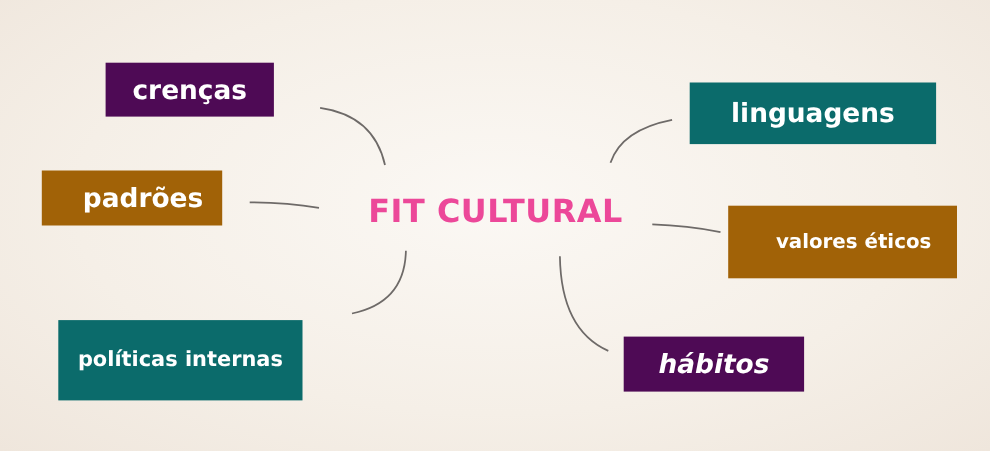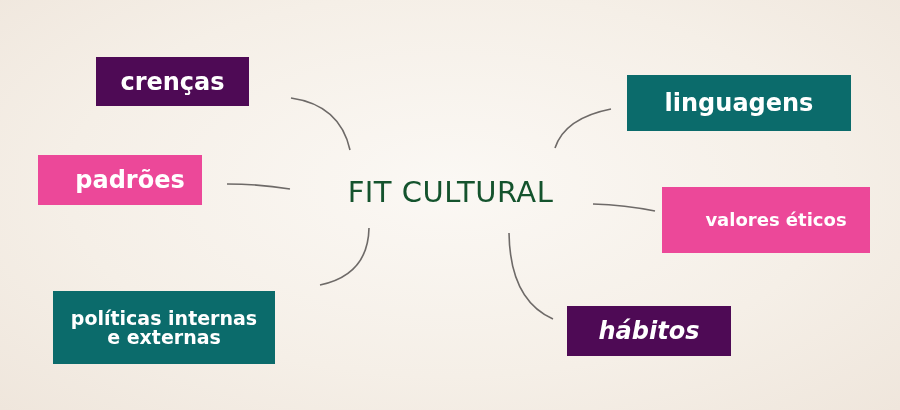--- a/index.html
+++ b/index.html
@@ -8,26 +8,26 @@
     background: radial-gradient(ellipse at 50% 45%, #fbf8f4 0%, #f5efe7 60%, #efe6dc 100%);
     font-family: "DejaVu Sans", sans-serif;
   }
   .node {
     position:absolute; display:flex; align-items:center; justify-content:center;
     color:#ffffff; font-weight:bold; text-align:center; line-height:1.0;
     box-sizing:border-box;
   }
   .node span { display:block; }
   .purple { background:#4e0a55; }
-  .brown  { background:#ec4899;padding-left:20px; }
+  .brown  { background:#a16207;padding-left:20px; }
   .teal   { background:#0b6b6b; }
   .center-title {
     position:absolute; left:328px; top:172px; width:245px; height:40px;
     display:flex; align-items:center; justify-content:center;
-    color:#14532d; font-weight:normal; font-size:29px; letter-spacing:0.5px;
+    color:#ec4899; font-weight:bold; font-size:29px; letter-spacing:0.5px;
     white-space:nowrap;
   }
   svg.links { position:absolute; left:0; top:0; }
 </style>
 </head>
 <body>
 
 <svg class="links" width="900" height="410">
   <path d="M291 98 Q340 105 350 150" fill="none" stroke="#6e6a68" stroke-width="1.6"></path>
   <path d="M227 184 Q260 184 290 189" fill="none" stroke="#6e6a68" stroke-width="1.6"></path>
@@ -42,21 +42,20 @@
 <div class="node purple" style="left:96px; top:57px; width:153px; height:49px; font-size:24px;">
   <span>crenças</span>
 </div>
 
 <div class="node brown" style="left:38px; top:155px; width:164px; height:50px; font-size:24px;">
   <span>padrões</span>
 </div>
 
 <div class="node teal" style="left:53px; top:291px; width:222px; height:73px; font-size:19px; flex-direction:column;">
   <span>políticas internas</span>
-  <span>e externas</span>
 </div>
 
 <div class="node teal" style="left:627px; top:75px; width:224px; height:56px; font-size:24px;align-items:center;">
   <span>linguagens</span>
 </div>
 
 <div class="node brown" style="left:662px; top:187px; width:208px; height:66px; font-size:18px; ">
   <span>valores éticos</span>
 </div>
 

